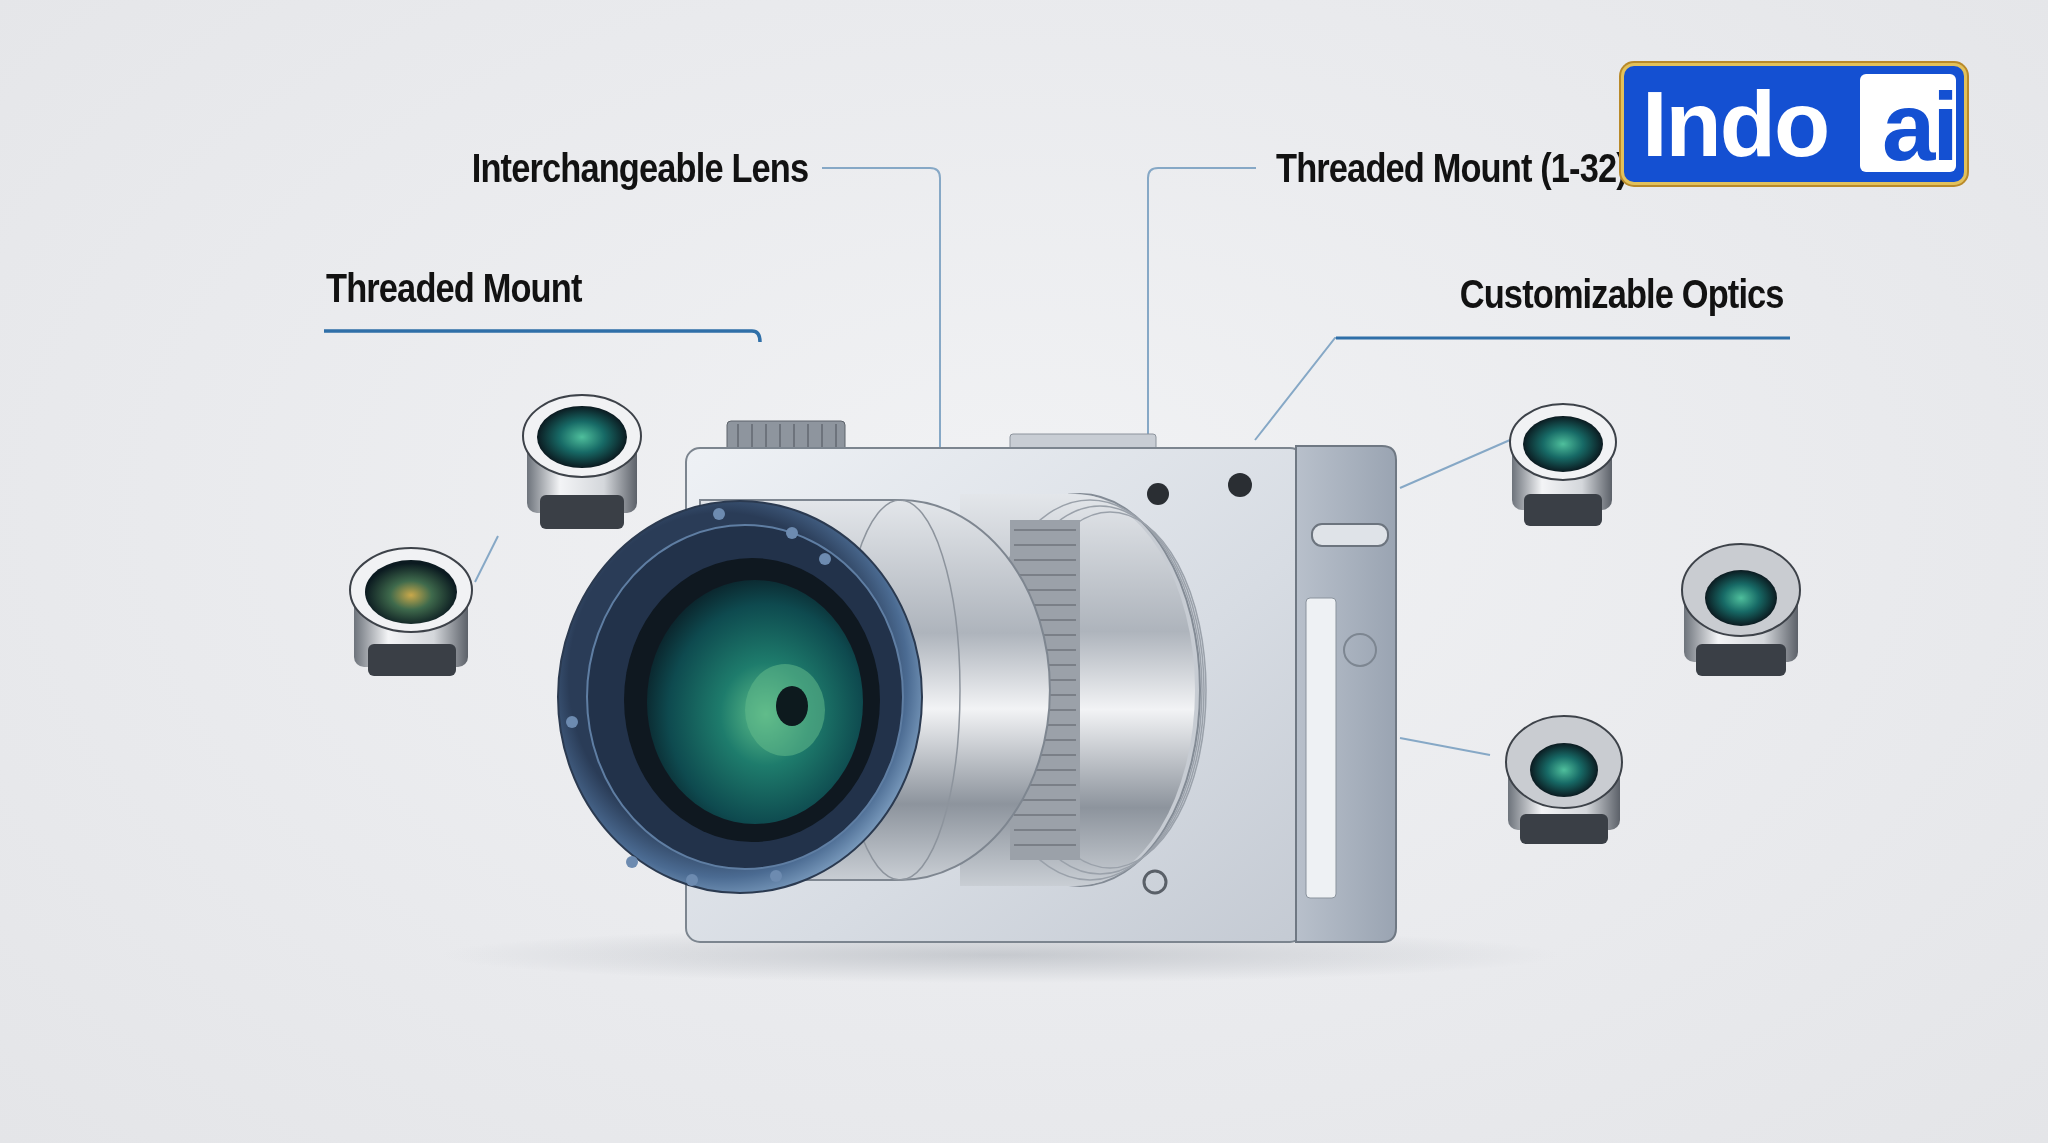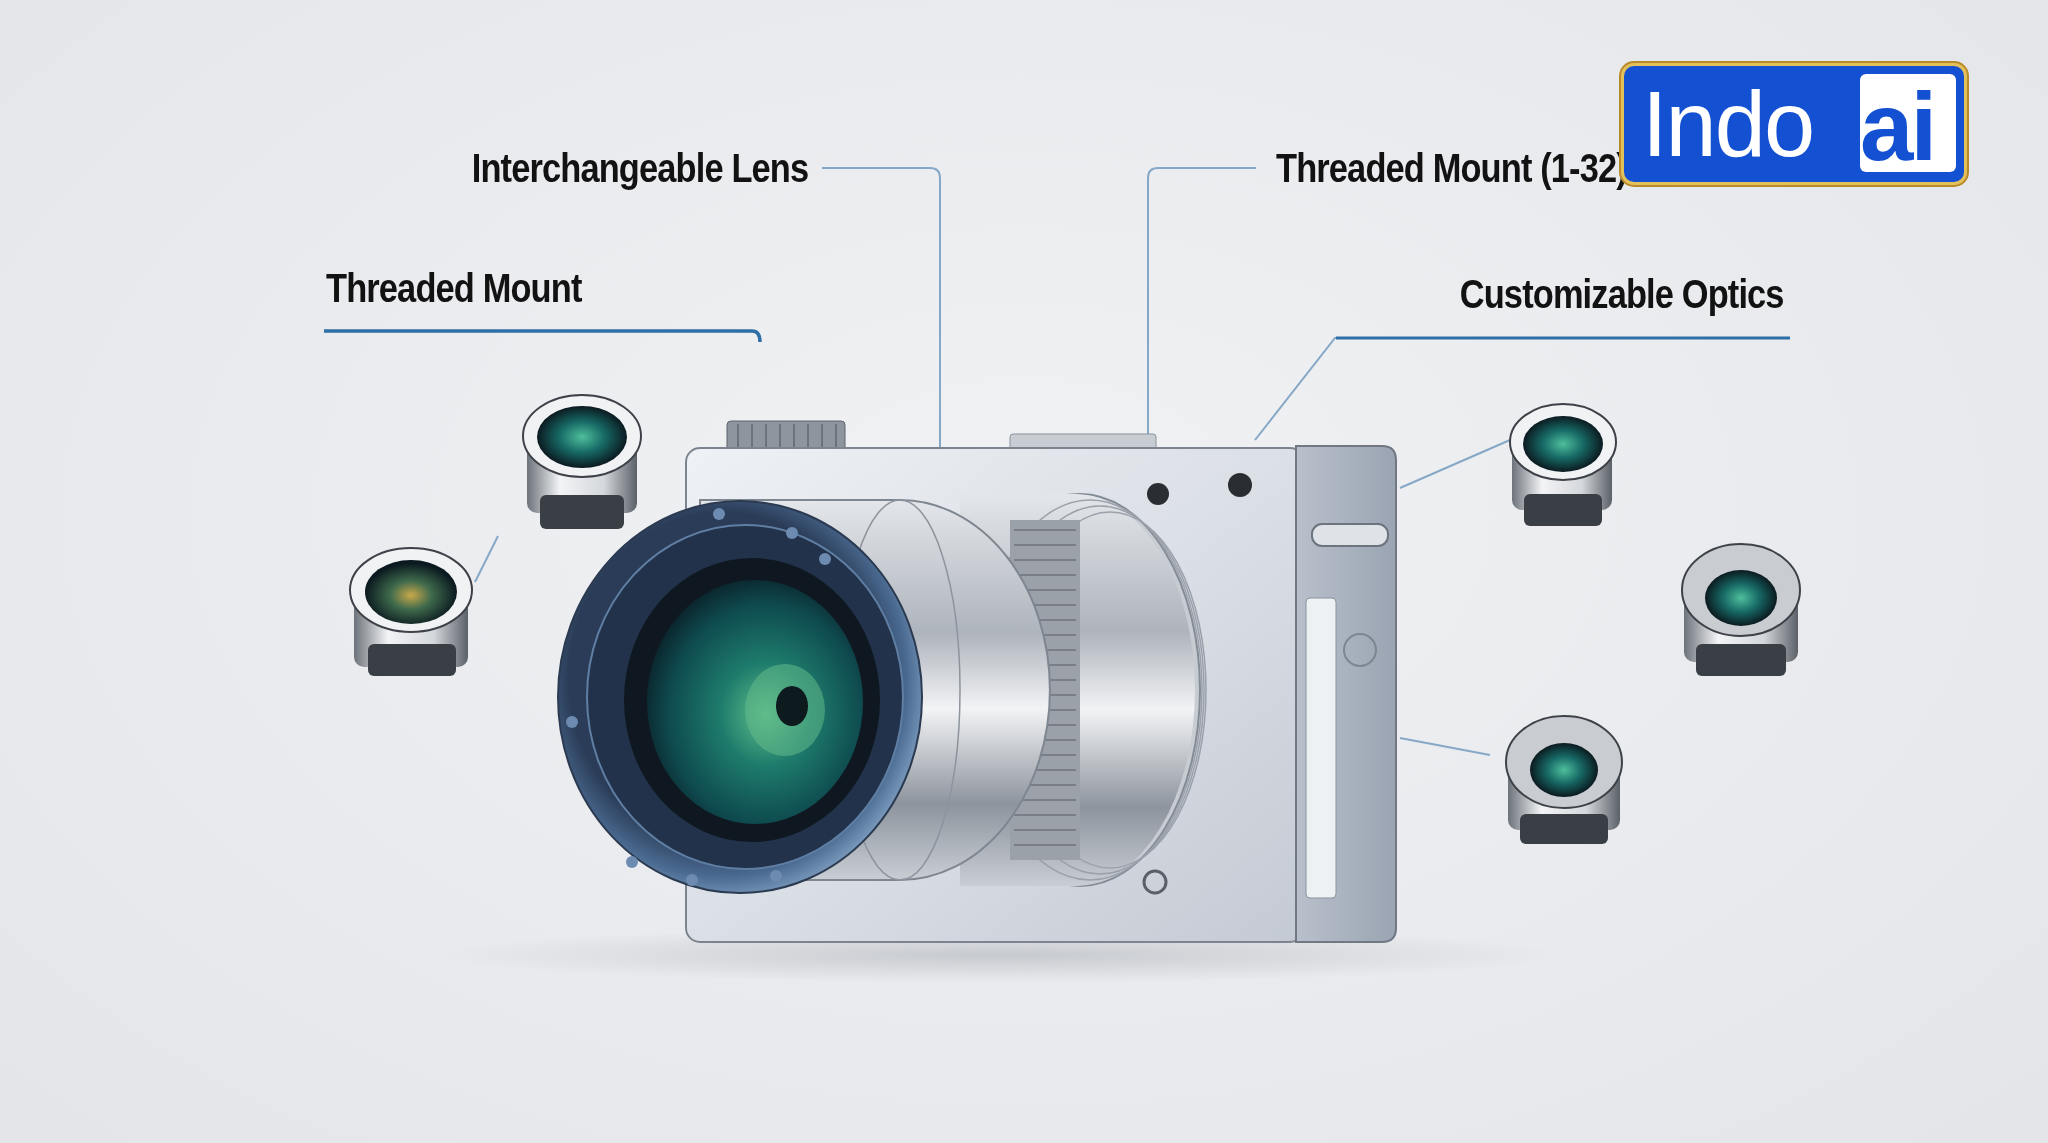--- a/index.html
+++ b/index.html
@@ -15,24 +15,24 @@
   }
   .label.right { transform-origin: right center; }
   .label.left { transform-origin: left center; }
   svg.overlay { position: absolute; left: 0; top: 0; }
   .logo {
     position: absolute; left: 1624px; top: 66px; width: 340px; height: 116px;
     border-radius: 10px; background: #1450d2;
     box-shadow: 0 0 0 3px #e2c15b, 0 0 0 5px #b98a2a;
     display: flex; align-items: center; box-sizing: border-box; padding-left: 18px;
   }
-  .logo .word { color: #ffffff; font-size: 92px; font-weight: normal; letter-spacing: -2px; line-height: 1; }
+  .logo .word { color: #ffffff; font-size: 92px; font-weight: bold; letter-spacing: -2px; line-height: 1; }
   .logo .pill {
     position: absolute; right: 8px; top: 8px; bottom: 10px; width: 96px;
-    background: #ffffff; border-radius: 6px; display: flex; align-items: center; justify-content: flex-start;
+    background: #ffffff; border-radius: 6px; display: flex; align-items: center; justify-content: flex-end;
   }
   .logo .pill span { color: #1450d2; font-size: 96px; font-weight: bold; letter-spacing: -3px; line-height: 1; margin-top: 8px; }
 </style>
 </head>
 <body>
 
 <div class="label right" style="right: 1240px; top: 146px;">Interchangeable Lens</div>
 <div class="label left" style="left: 326px; top: 266px;">Threaded Mount</div>
 <div class="label left" style="left: 1276px; top: 146px;">Threaded Mount (1-32)</div>
 <div class="label right" style="right: 264px; top: 272px;">Customizable Optics</div>

